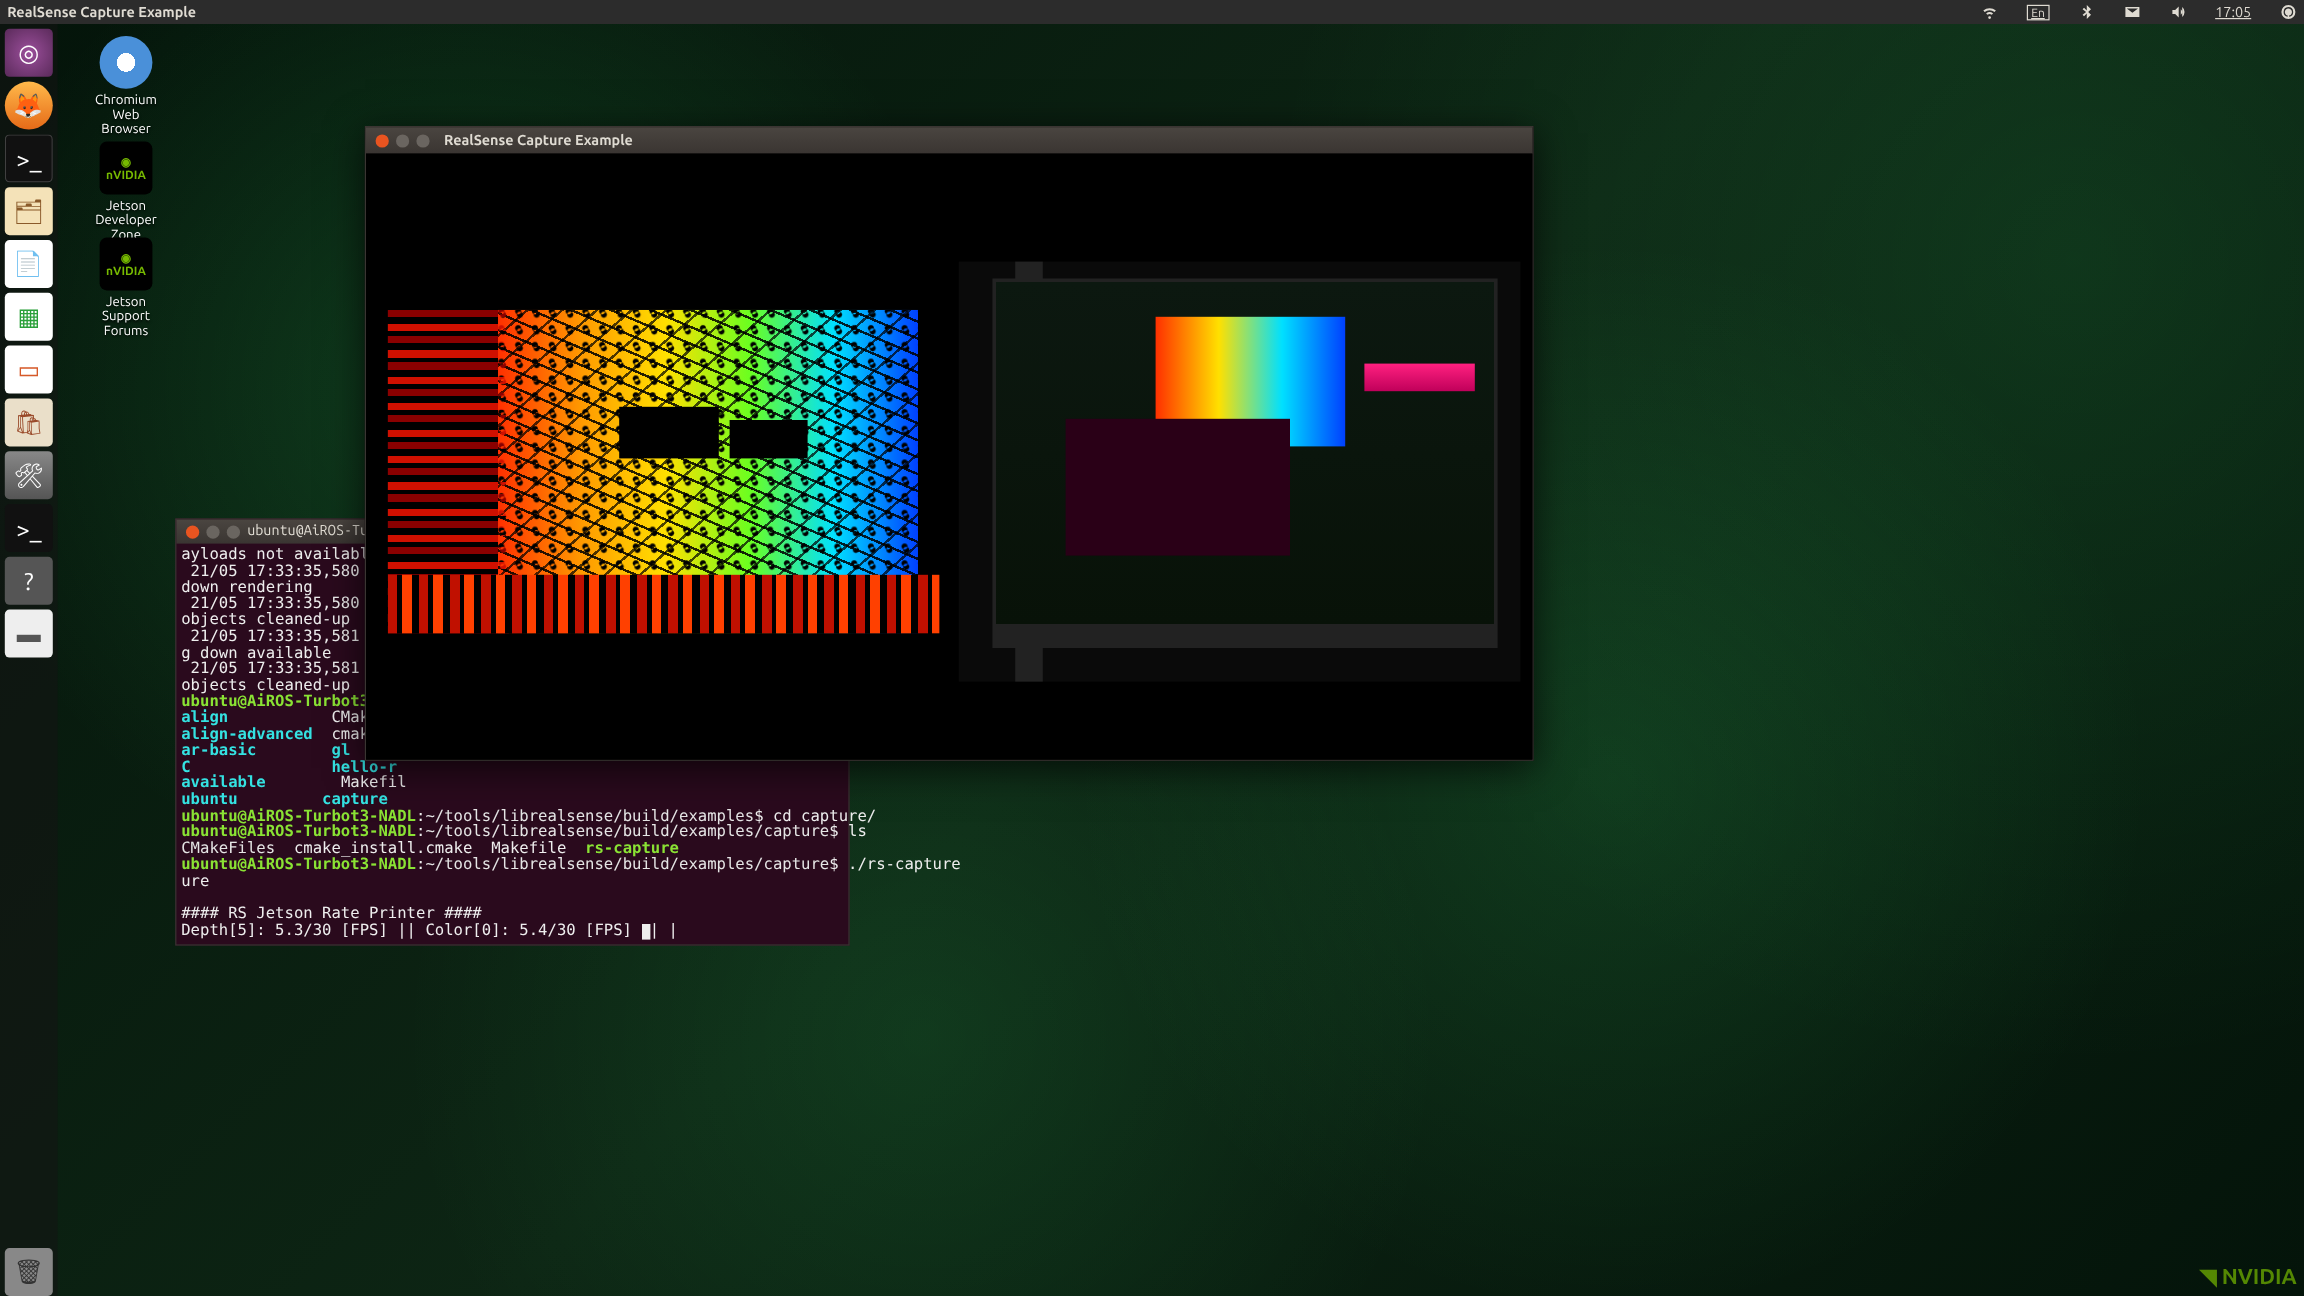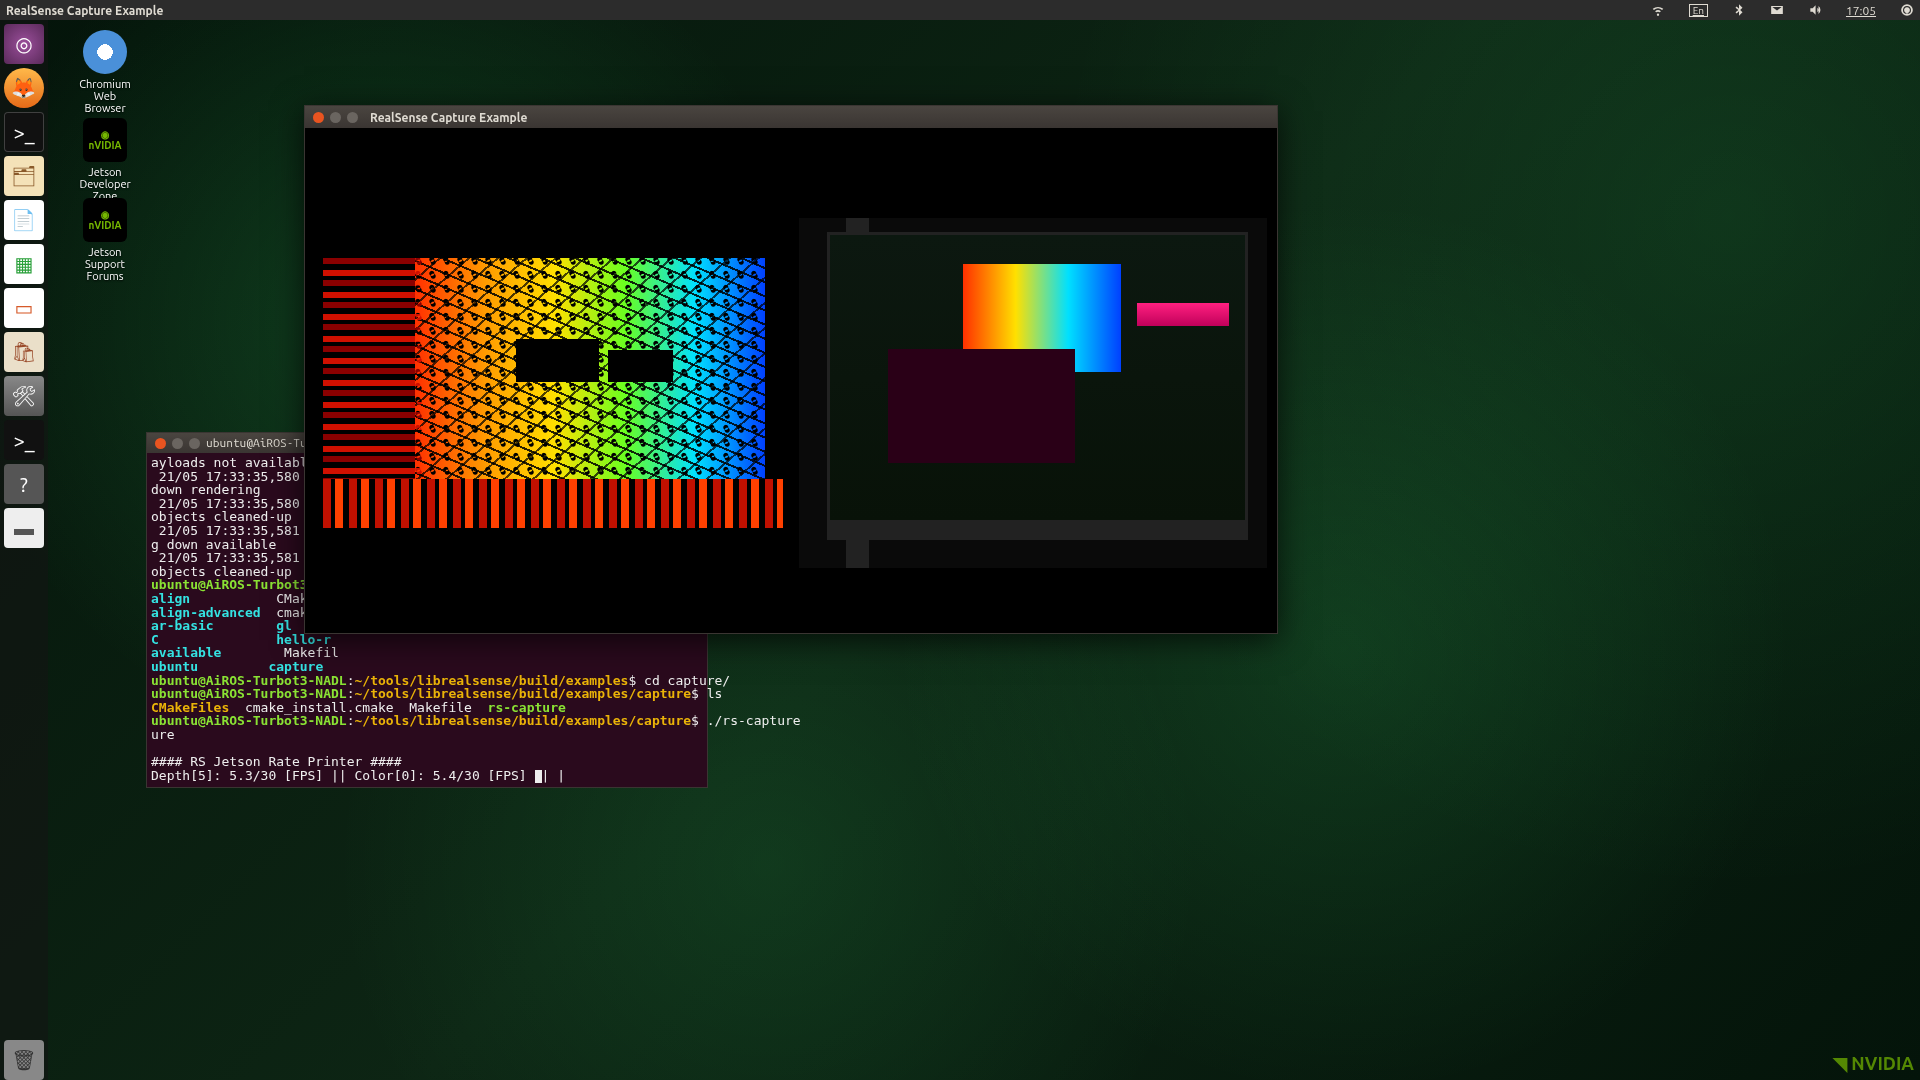--- a/index.html
+++ b/index.html
@@ -86,21 +86,21 @@
   #color .magenta{position:absolute;right:4%;top:24%;width:22%;height:8%;
     background:linear-gradient(#ff2080,#c0005a);}
   
   #termwin{position:absolute;left:146px;top:432px;width:560px;height:354px;background:#2a0a1d;
     border:1px solid #3a3532;z-index:20;font-family:"Ubuntu Mono","DejaVu Sans Mono",monospace;
     font-size:13px;line-height:13.6px;}
   #termwin .titlebar{height:20px;background:linear-gradient(#4a4540,#3a3532);display:flex;align-items:center;
     padding:0 8px;gap:6px;font-size:12px;color:#dfdbd2;}
   #termwin pre{margin:0;padding:3px 4px;white-space:pre;color:#eee;}
   .p-green{color:#8ae234;font-weight:bold;}
-  .p-blue{color:#eab308;font-weight:bold;}
+  .p-blue{color:#e5e5e5;font-weight:normal;}
   .p-cyan{color:#34e2e2;font-weight:bold;}
   .cursor{display:inline-block;width:7px;height:13px;background:#eee;vertical-align:text-bottom;}
   
   #nvlogo{position:absolute;right:6px;bottom:6px;color:#76b900;font-weight:bold;font-size:18px;opacity:.7;}
 </style>
 </head>
 <body>
 
 <div id="desktop"></div>
 

